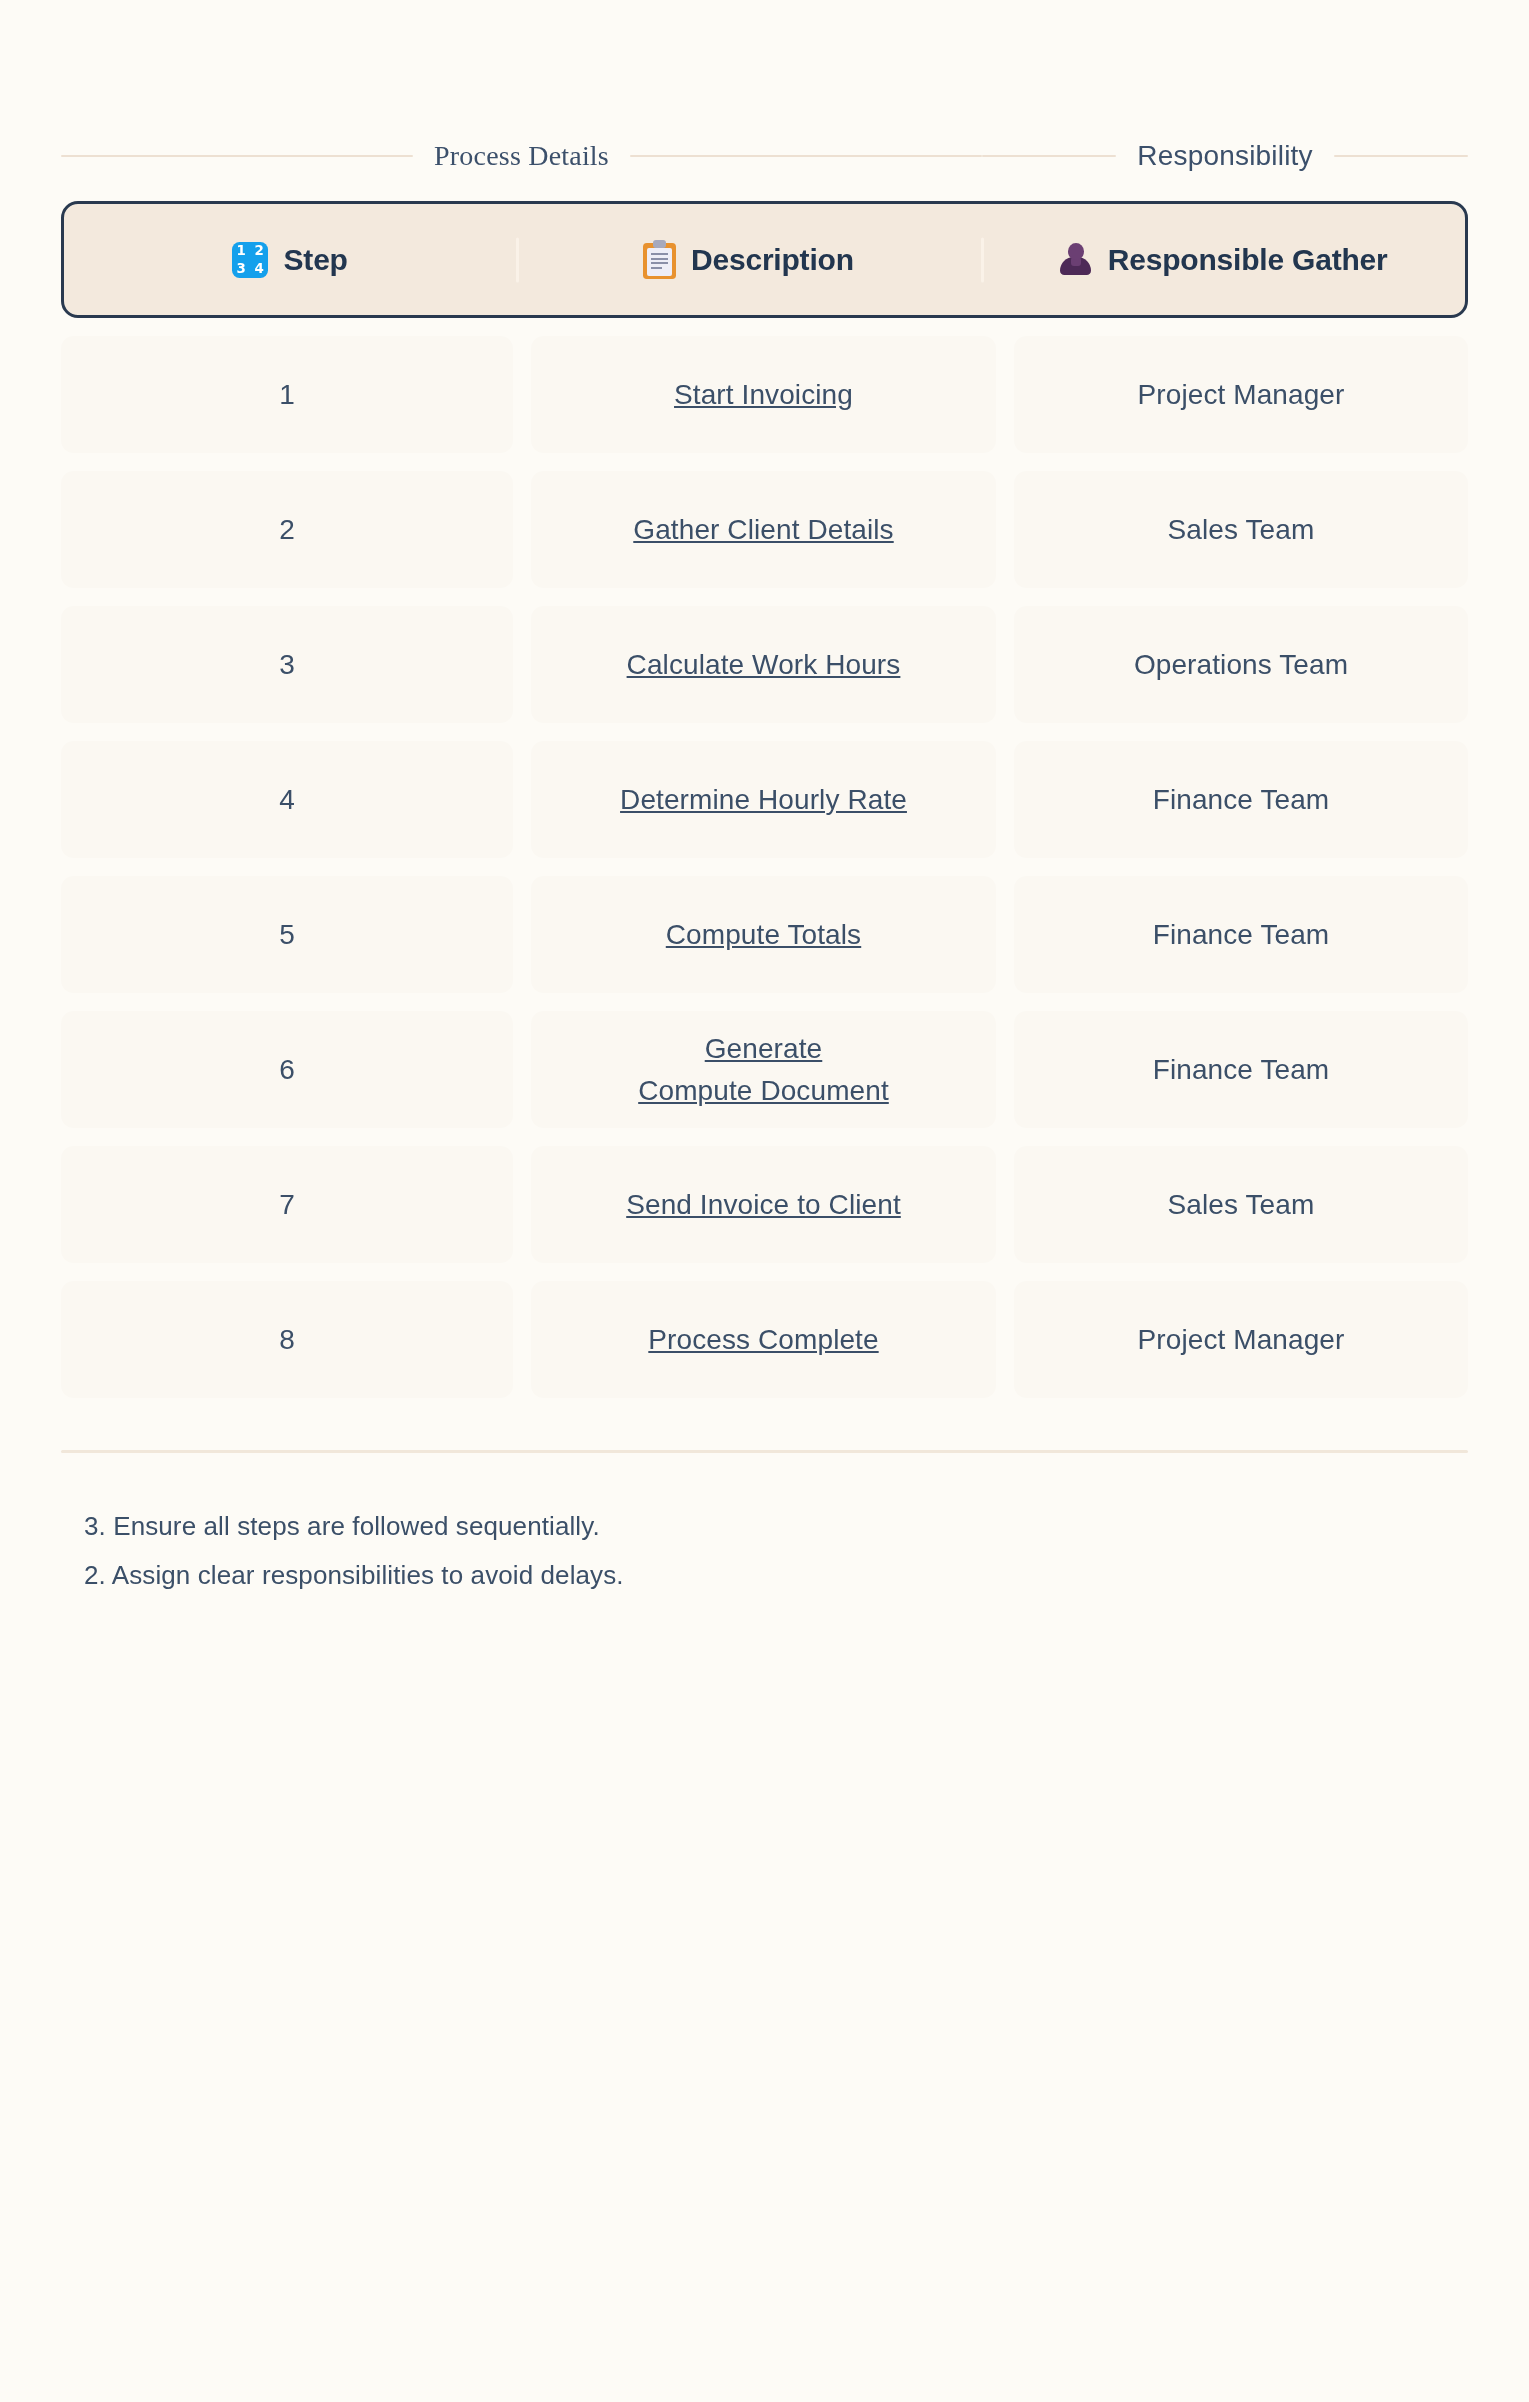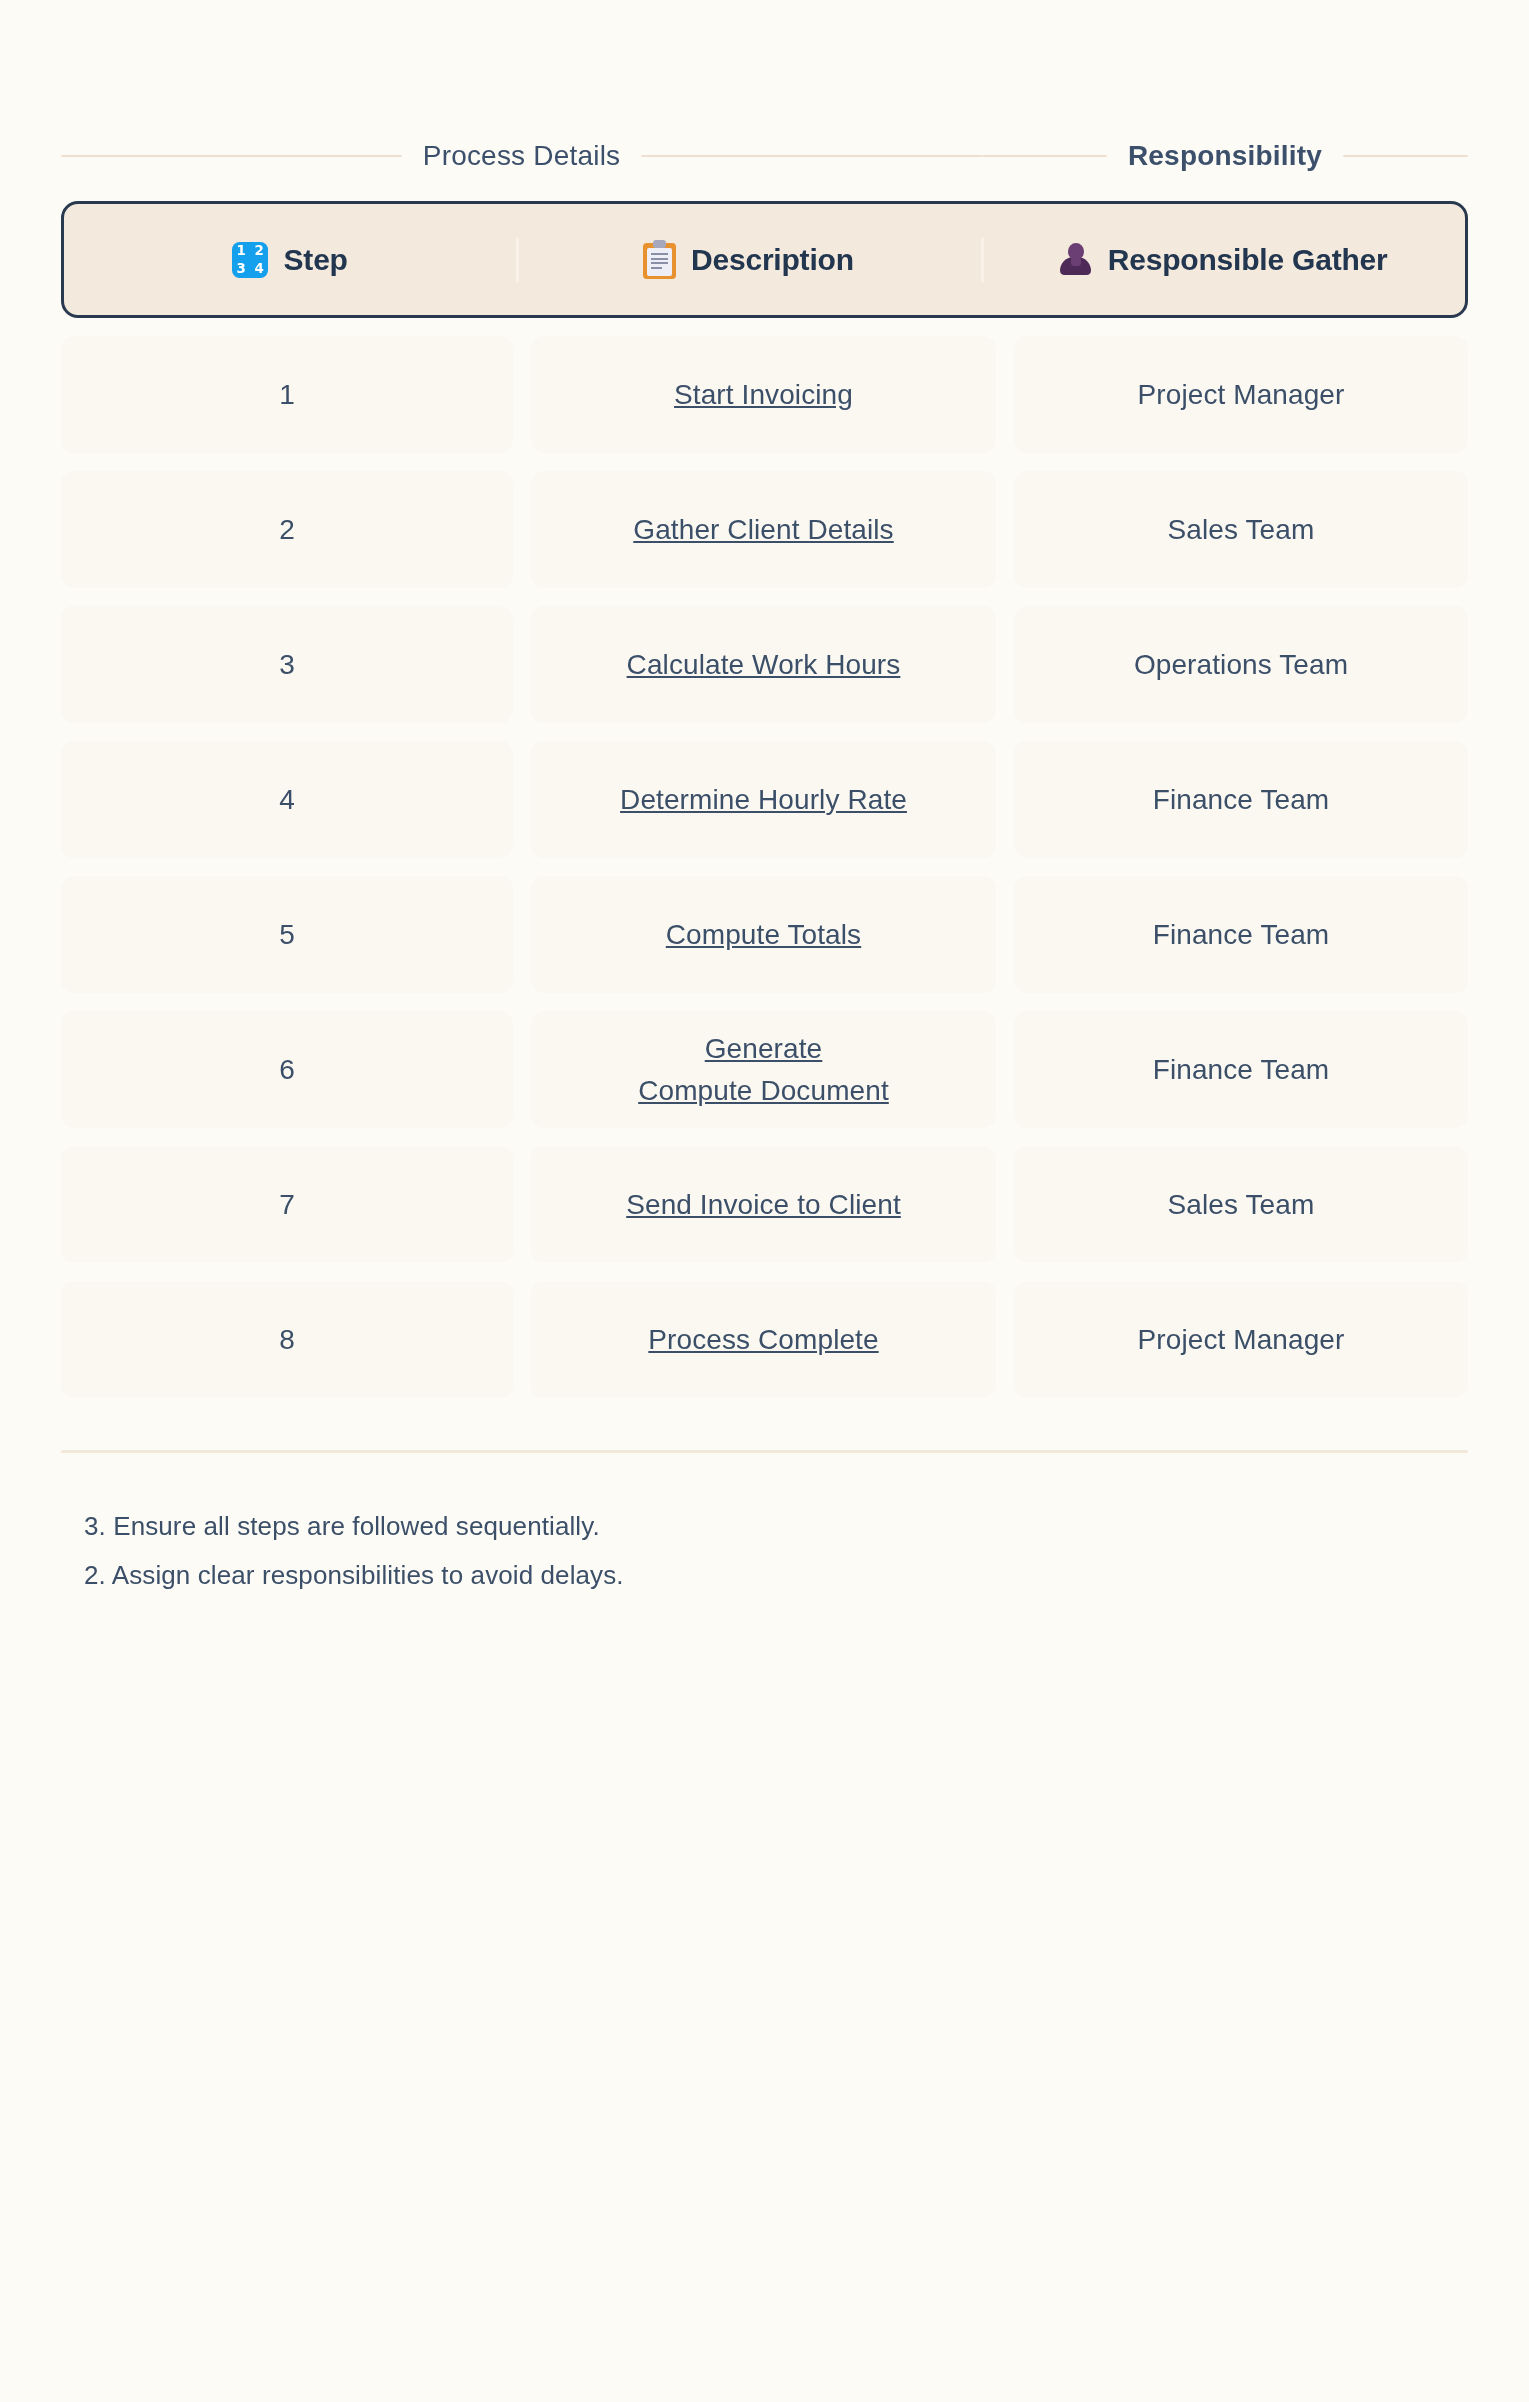--- a/index.html
+++ b/index.html
@@ -40,22 +40,22 @@
   .section-bands {
     display: flex;
     margin-top: 140px;
     align-items: center;
   }
   .band {
     display: flex;
     align-items: center;
     gap: 21px;
   }
-  .band.process { flex: 0 0 921px; }
-  .band.resp    { flex: 1 1 auto; font-weight: bold; }
+  .band.process { flex: 0 0 921px; font-family: Liberation Serif, serif; }
+  .band.resp    { flex: 1 1 auto; }
 
   .band .rule {
     flex: 1 1 auto;
     height: 2.9px;
     background: #ede0d2;
     border-radius: 1.9px;
   }
   .band .band-label {
     flex: 0 0 auto;
     font-size: 28px;

